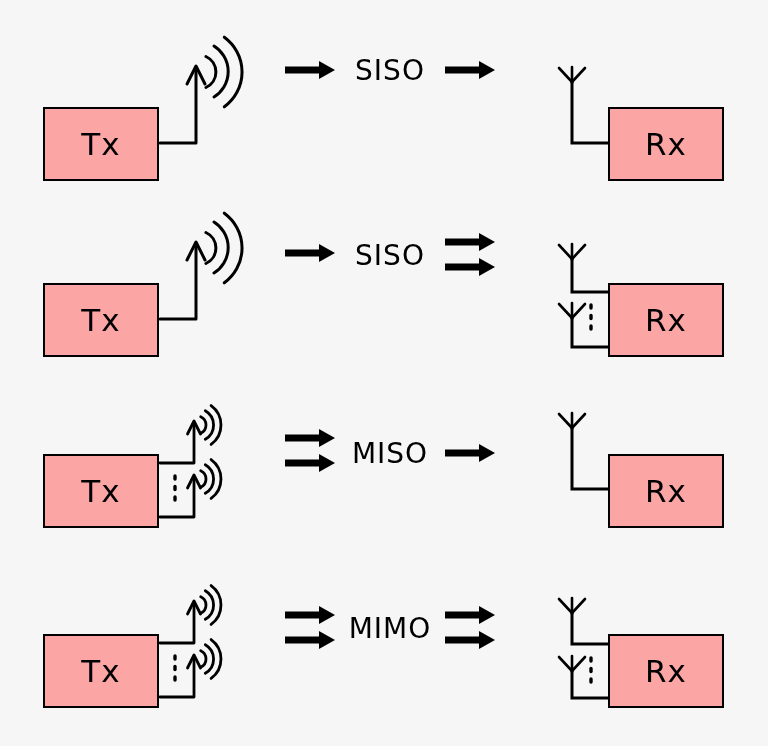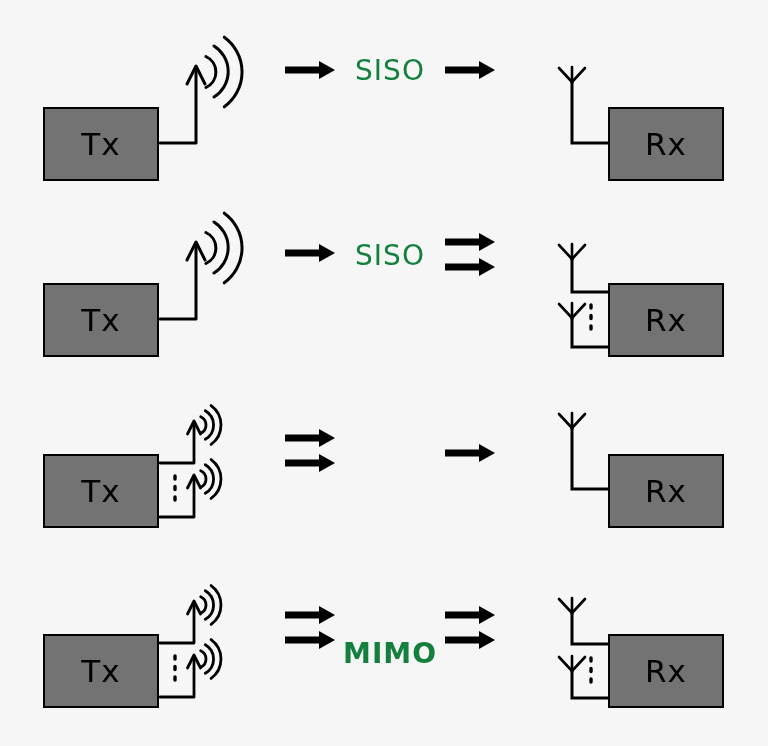--- a/index.html
+++ b/index.html
@@ -7,39 +7,39 @@
     width:768px;height:746px;
     background:#f6f6f6;
     font-family:"DejaVu Sans","Liberation Sans",sans-serif;
     overflow:hidden;
   }
   #stage{position:relative;width:768px;height:746px;background:#f6f6f6;}
   #lineart{position:absolute;left:0;top:0;display:block;}
   .devbox{
     position:absolute;
     width:112px;height:70px;
-    background:#737373;
+    background:#fca5a5;
     border:2.5px solid #000;
     display:flex;align-items:center;justify-content:center;
     font-size:31px;color:#000;
     letter-spacing:1px;
   }
   .rowlabel{
     position:absolute;
     left:333px;width:114px;height:36px;
     display:flex;align-items:center;justify-content:center;
-    font-size:28px;color:#15803d;
+    font-size:28px;color:#000000;
     letter-spacing:1px;
     white-space:nowrap;
   }
   .tx1{left:43px;top:107px;}  .rx1{left:608px;top:107px;}
   .tx2{left:43px;top:283px;}  .rx2{left:608px;top:283px;}
   .tx3{left:43px;top:454px;}  .rx3{left:608px;top:454px;}
   .tx4{left:43px;top:634px;}  .rx4{left:608px;top:634px;}
-  .lbl1{top:52px;} .lbl2{top:237px;} .lbl3{top:435px;} .lbl4{top:635px;font-weight:bold;}
+  .lbl1{top:52px;} .lbl2{top:237px;} .lbl3{top:435px;} .lbl4{top:610px;}
 </style>
 </head>
 <body>
 
 <div id="stage">
 
   <svg id="lineart" width="768" height="746" viewBox="0 0 768 746">
     <defs>
 
       <g id="txbig" fill="none" stroke="#000" stroke-width="3" stroke-linecap="round" stroke-linejoin="round">
@@ -130,20 +130,21 @@
     <span>Rx</span>
   </div>
   <div class="rowlabel lbl2">SISO</div>
 
   <div class="devbox tx3">
     <span>Tx</span>
   </div>
   <div class="devbox rx3">
     <span>Rx</span>
   </div>
+  <div class="rowlabel lbl3">MISO</div>
 
   <div class="devbox tx4">
     <span>Tx</span>
   </div>
   <div class="devbox rx4">
     <span>Rx</span>
   </div>
   <div class="rowlabel lbl4">MIMO</div>
 
 </div>

